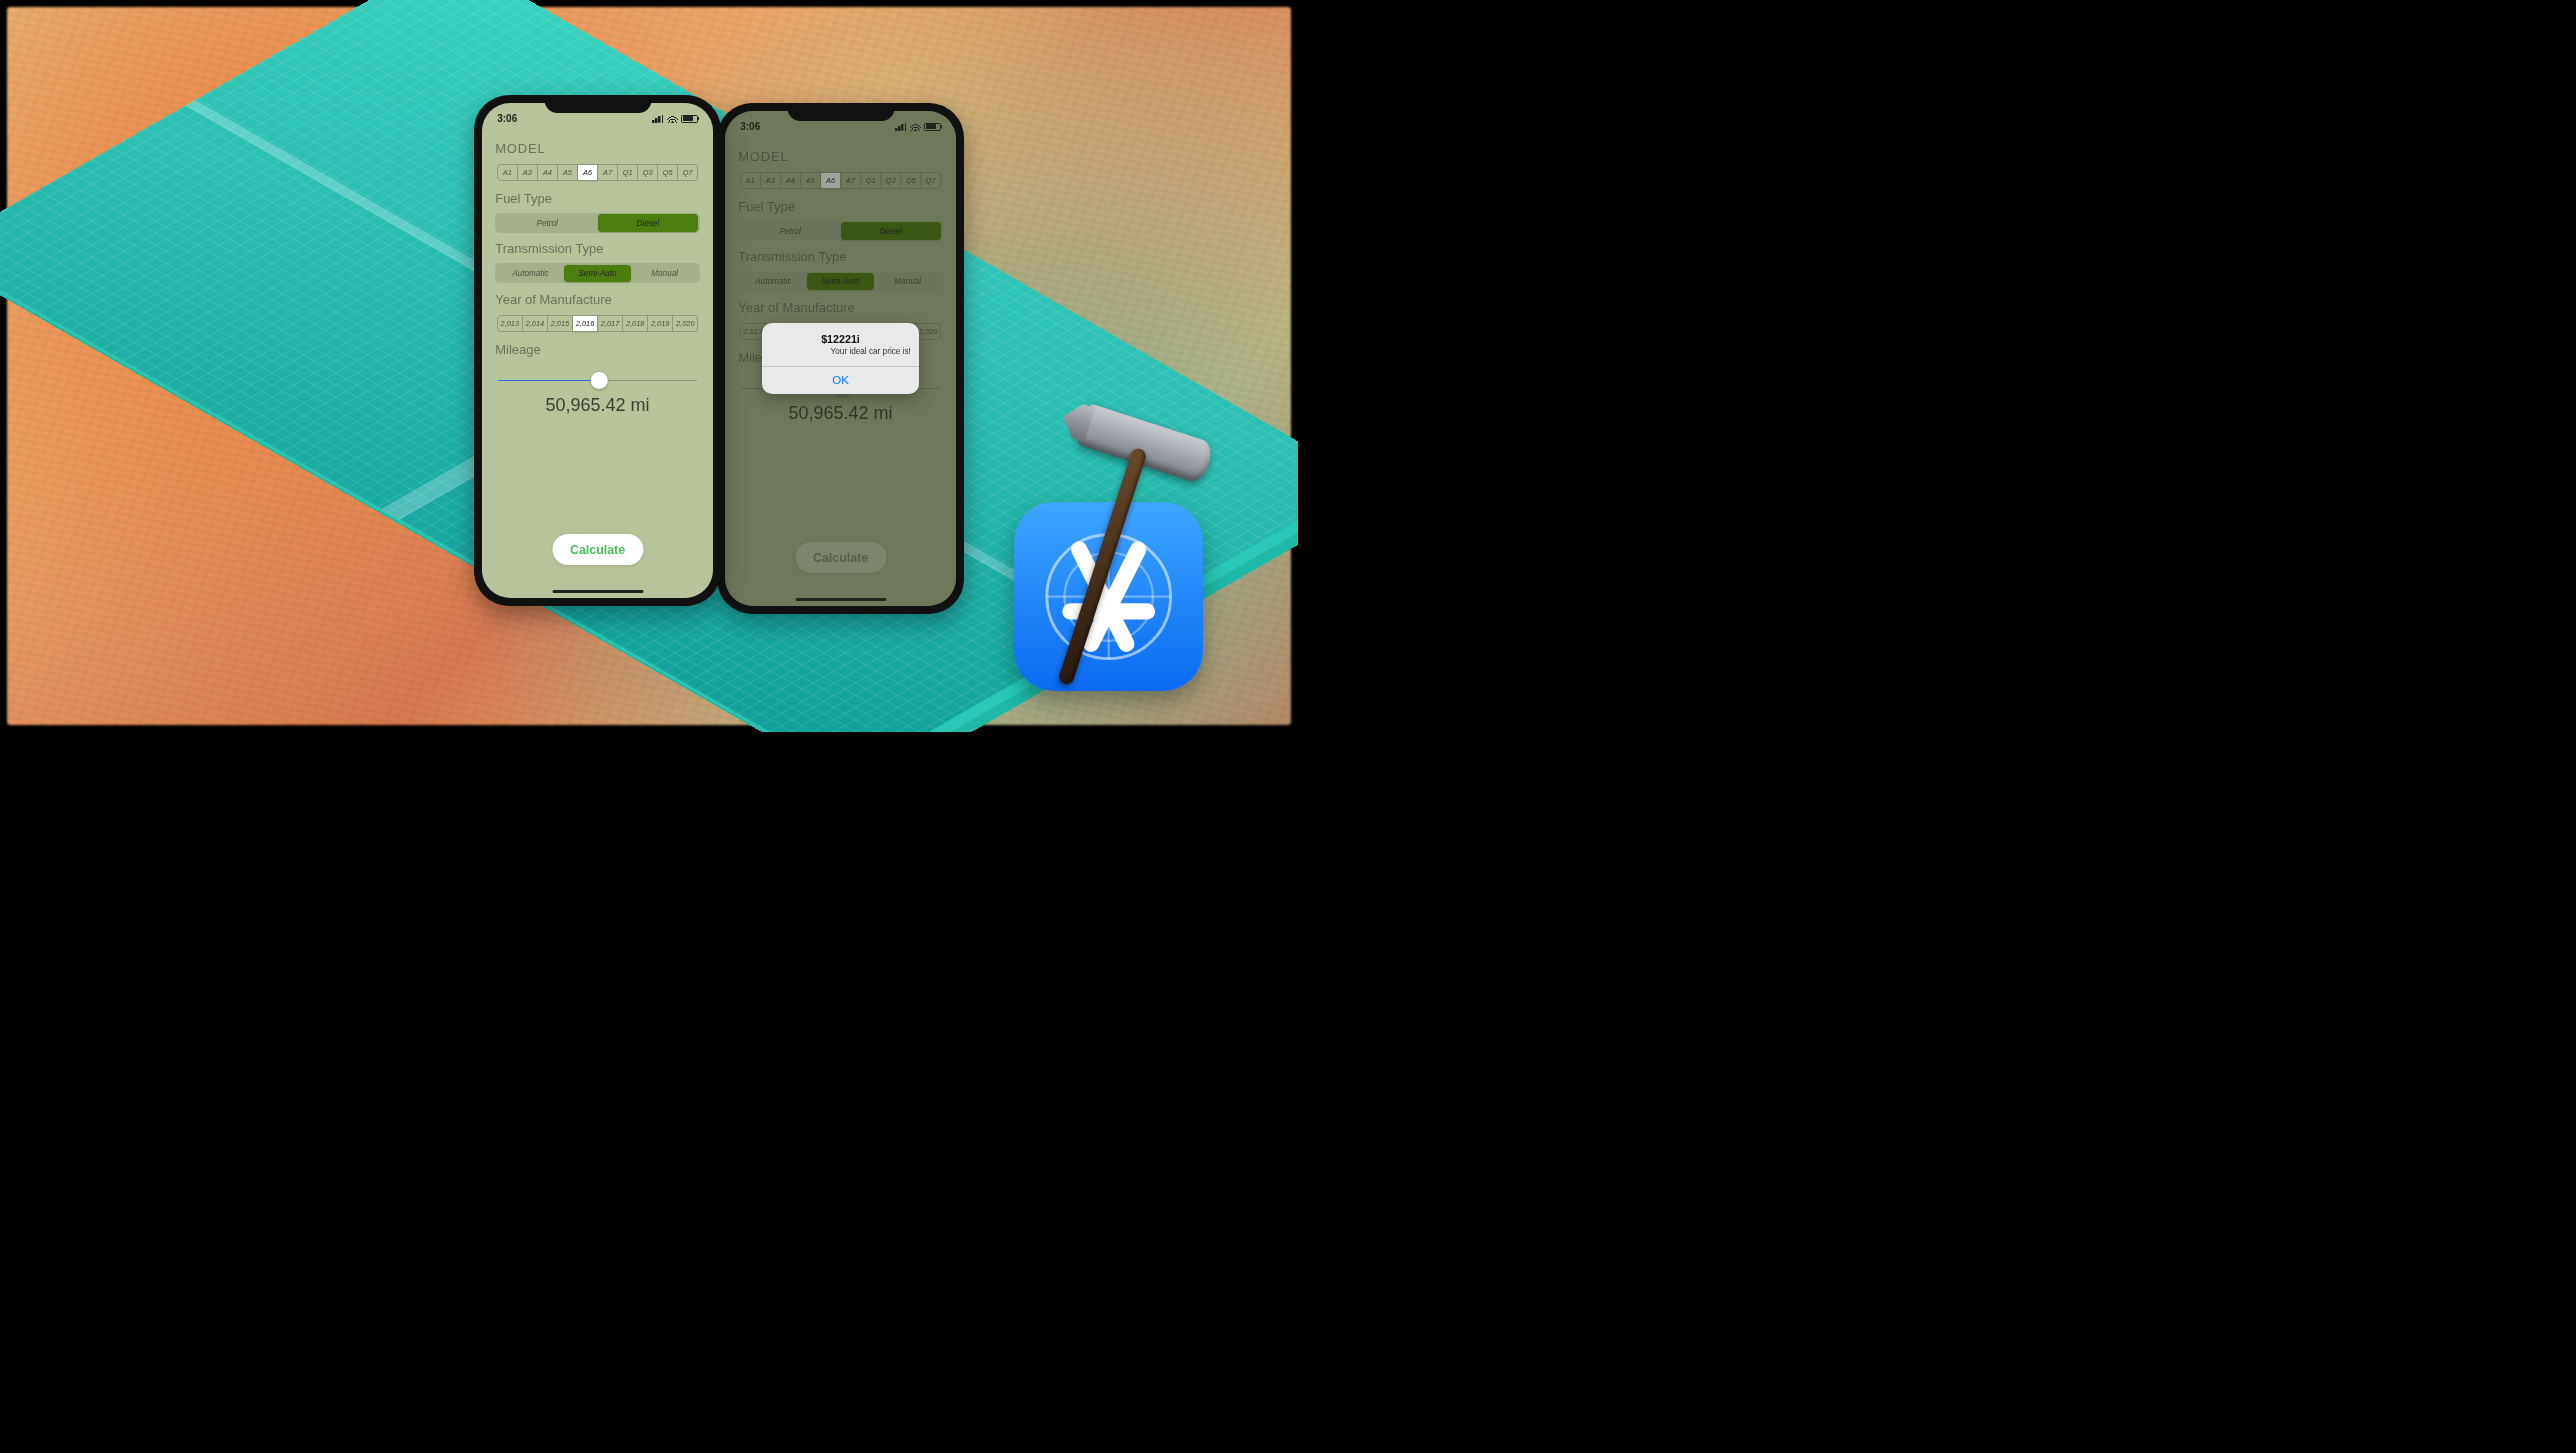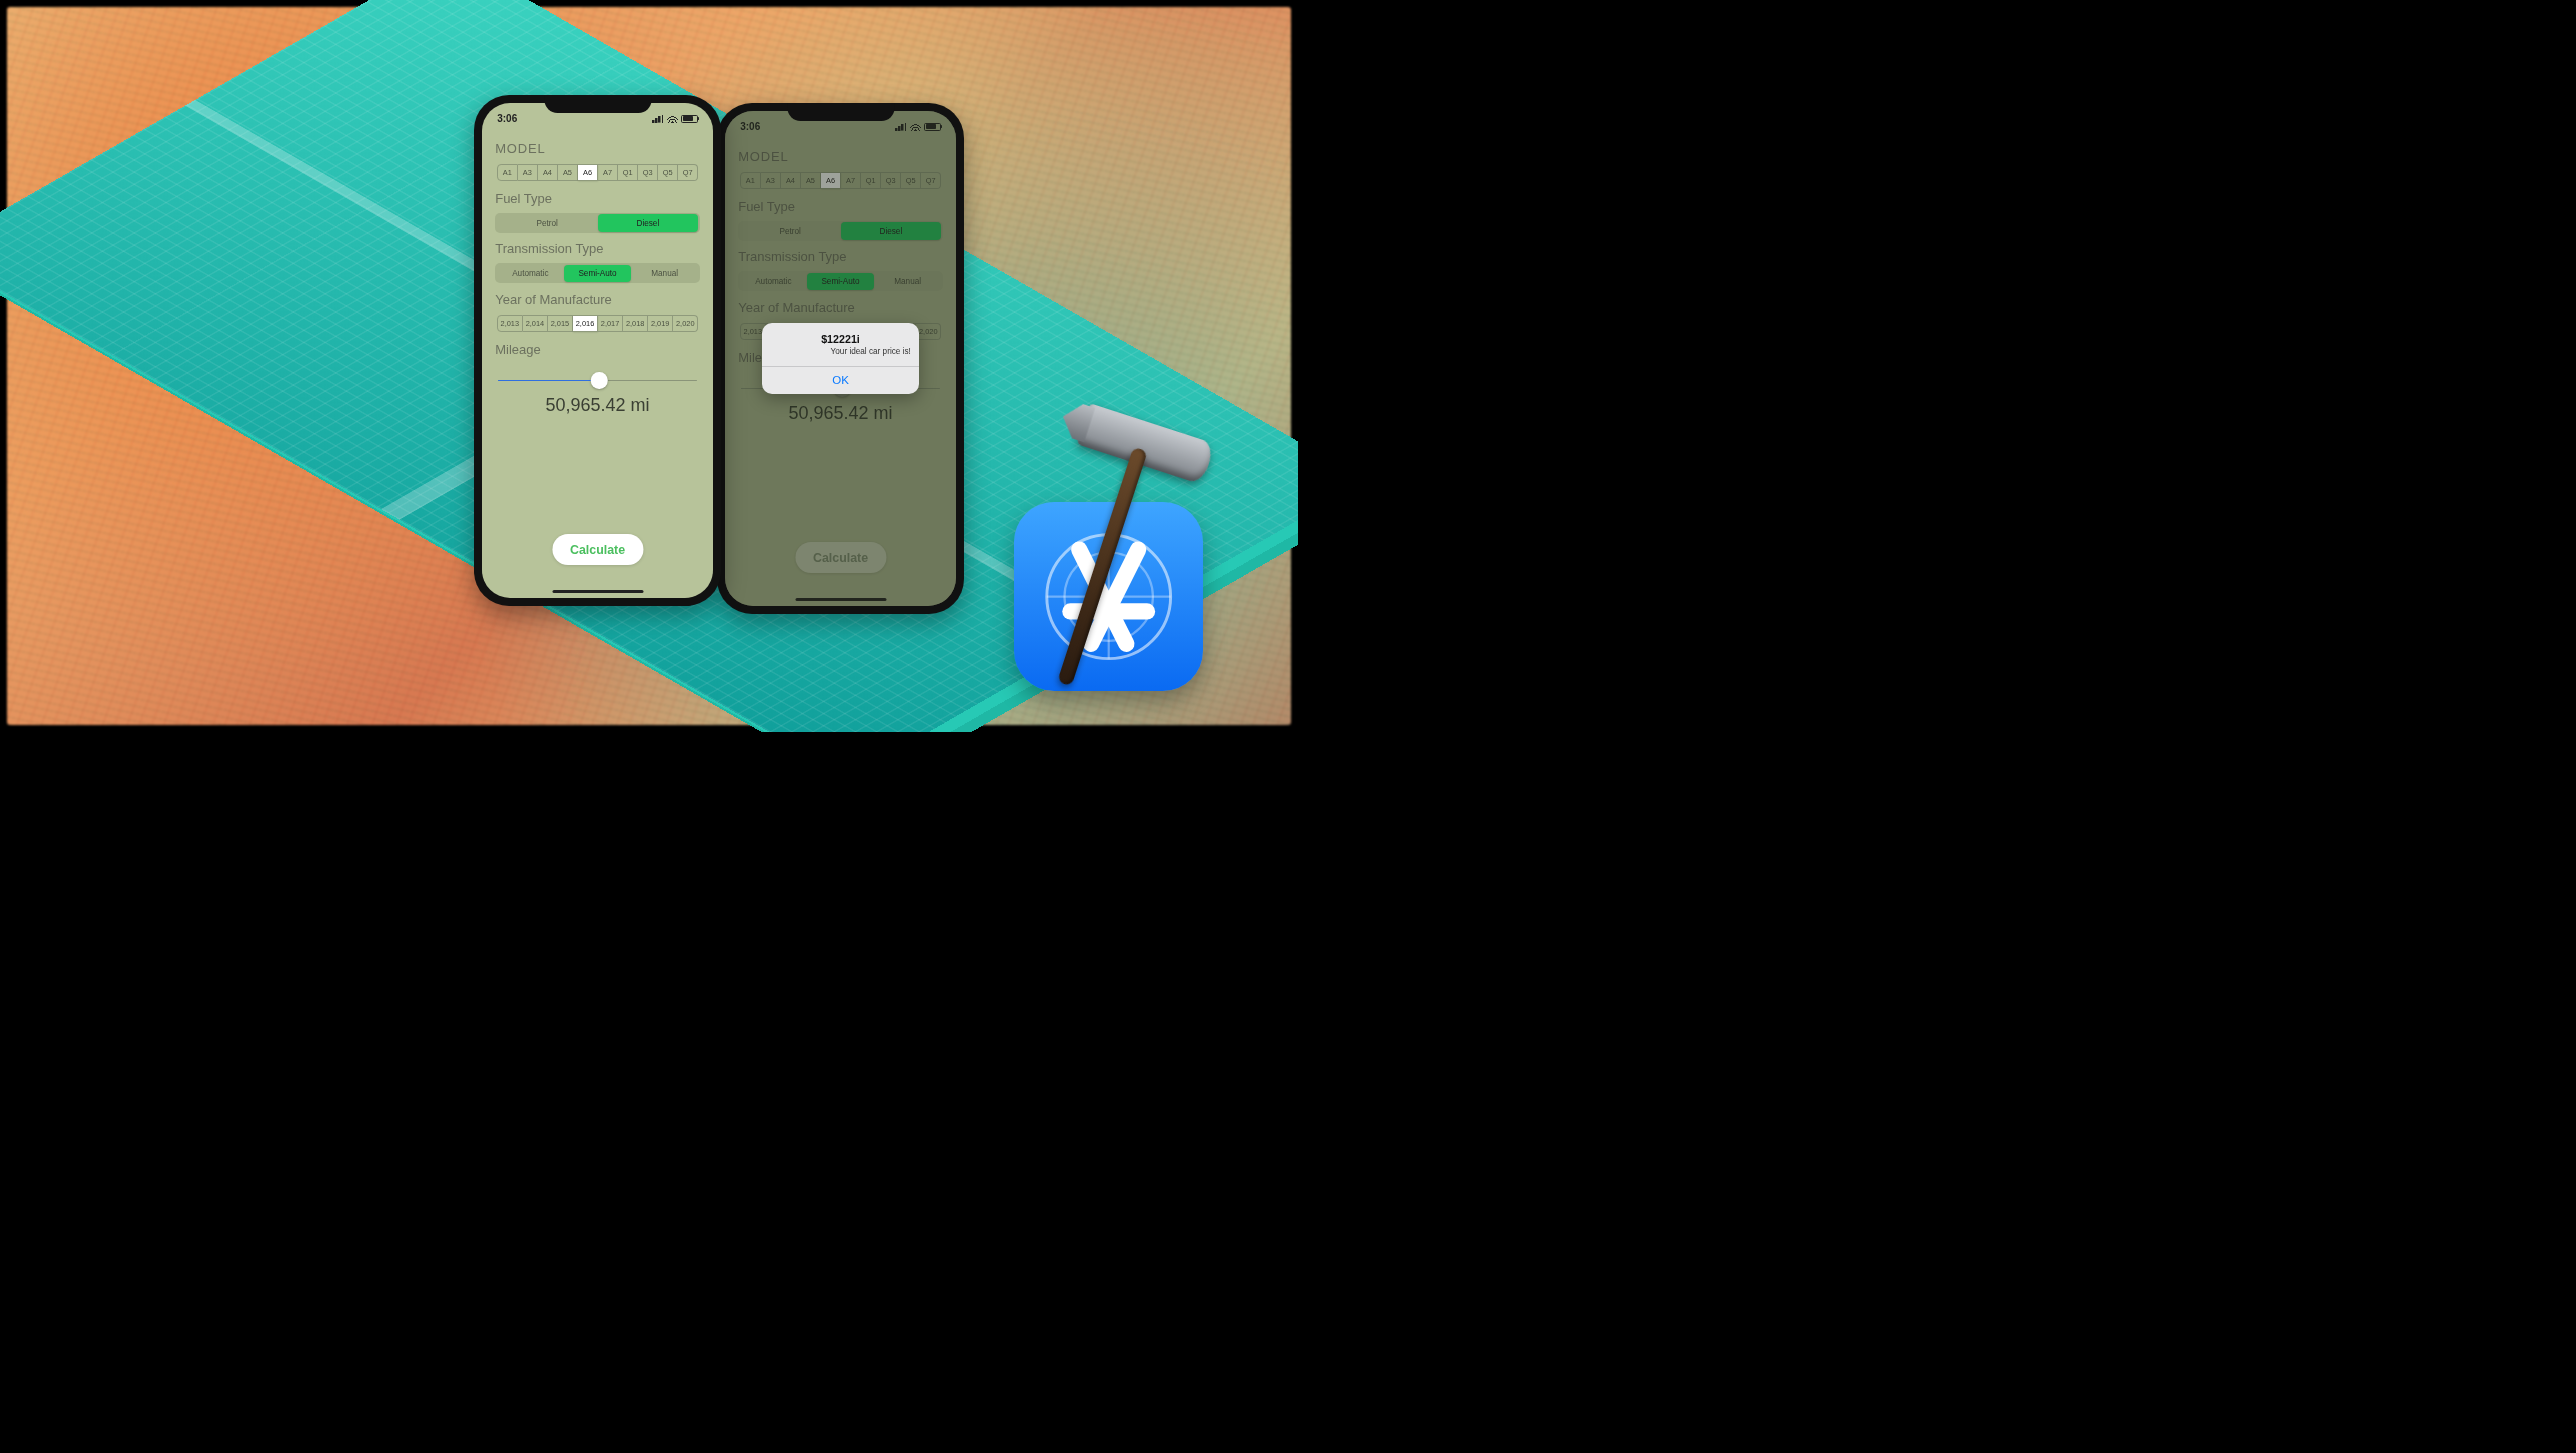--- a/index.html
+++ b/index.html
@@ -95,30 +95,31 @@
   .content { padding: 3.3px 13px 0; color:#5c6152; }
   .section-title { font-size: 13px; color:#6c715f; margin: 8.2px 0 6.6px; }
   .section-title.caps { letter-spacing: 0.8px; }
 
   .seg {
     display:flex; gap:0;
     background: #a5b18a;
     border-radius: 5px;
     padding: 1.6px;
     font-size: 8.2px;
+    font-style: italic;
   }
   .seg.outline { background: transparent; gap:0; }
   .seg .opt {
     flex:1; text-align:center;
     padding: 4.1px 0;
     color:#4b5142;
     border-radius: 4.1px;
     cursor: pointer;
   }
-  .seg .opt.selected { background:#22c55e; color:#222; box-shadow:0 0.8px 1.6px rgba(0,0,0,0.15); }
+  .seg .opt.selected { background:#4d7c0f; color:#222; box-shadow:0 0.8px 1.6px rgba(0,0,0,0.15); }
   .seg.outline .opt { border:0.8px solid #8f9a7c; border-left-width:0; border-radius:0; padding:3.3px 0; font-size:7.4px;}
   .seg.outline .opt:first-child{border-left-width:0.8px; border-top-left-radius:4.1px; border-bottom-left-radius:4.1px;}
   .seg.outline .opt:last-child{border-top-right-radius:4.1px; border-bottom-right-radius:4.1px;}
   .seg.outline .opt.selected{background:#fff;}
 
   .slider-wrap{ margin:15px 3.3px 6.6px; position:relative; height:16.5px; }
   .slider-track{ position:absolute; left:0; right:0; top:7.4px; height:1.6px; background:#8a9479; border-radius:1.6px;}
   .slider-fill{ position:absolute; left:0; top:7.4px; height:1.6px; background:#2f6fe0; border-radius:1.6px;}
   .slider-thumb{ position:absolute; top:0; width:16.5px; height:16.5px; background:#fff; border-radius:50%; box-shadow:0 0.8px 2.5px rgba(0,0,0,0.3); transform:translateX(-50%);}
   .slider-wrap.muted .slider-fill{ background:#8a9479; }

